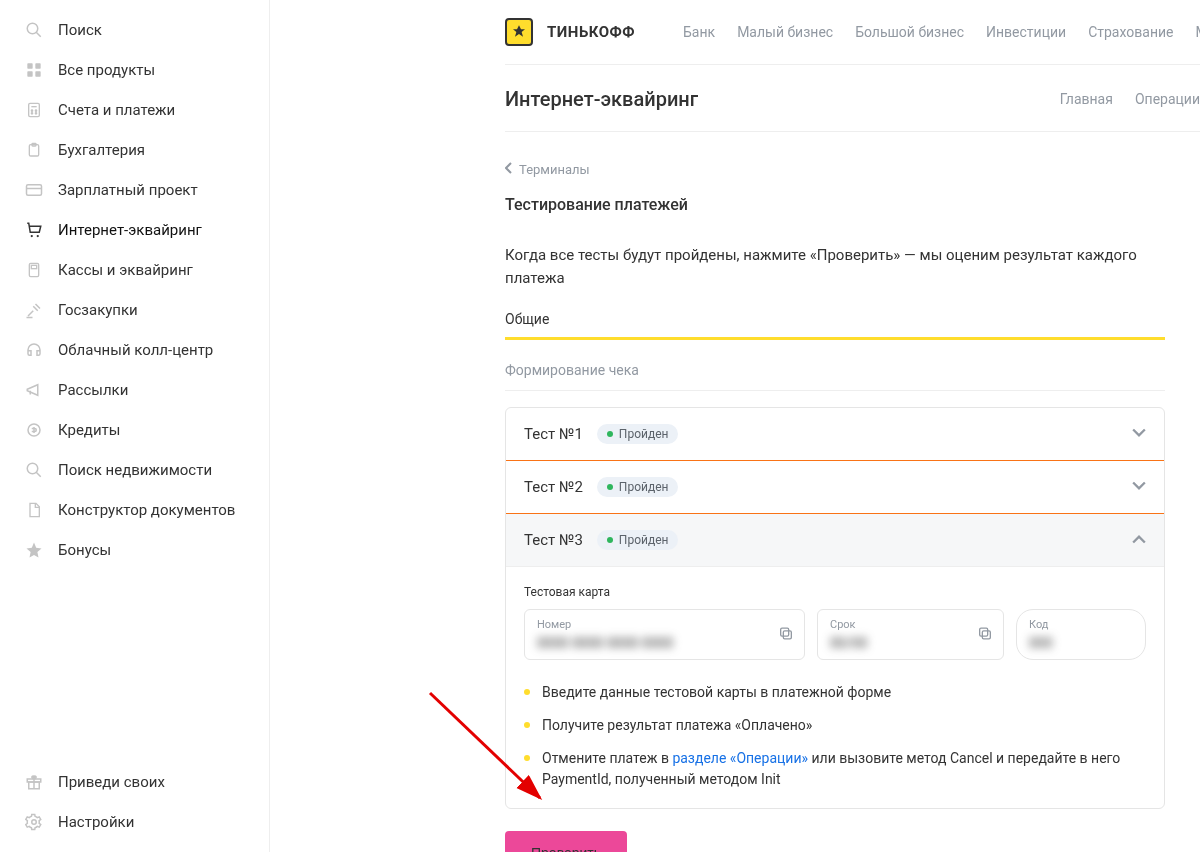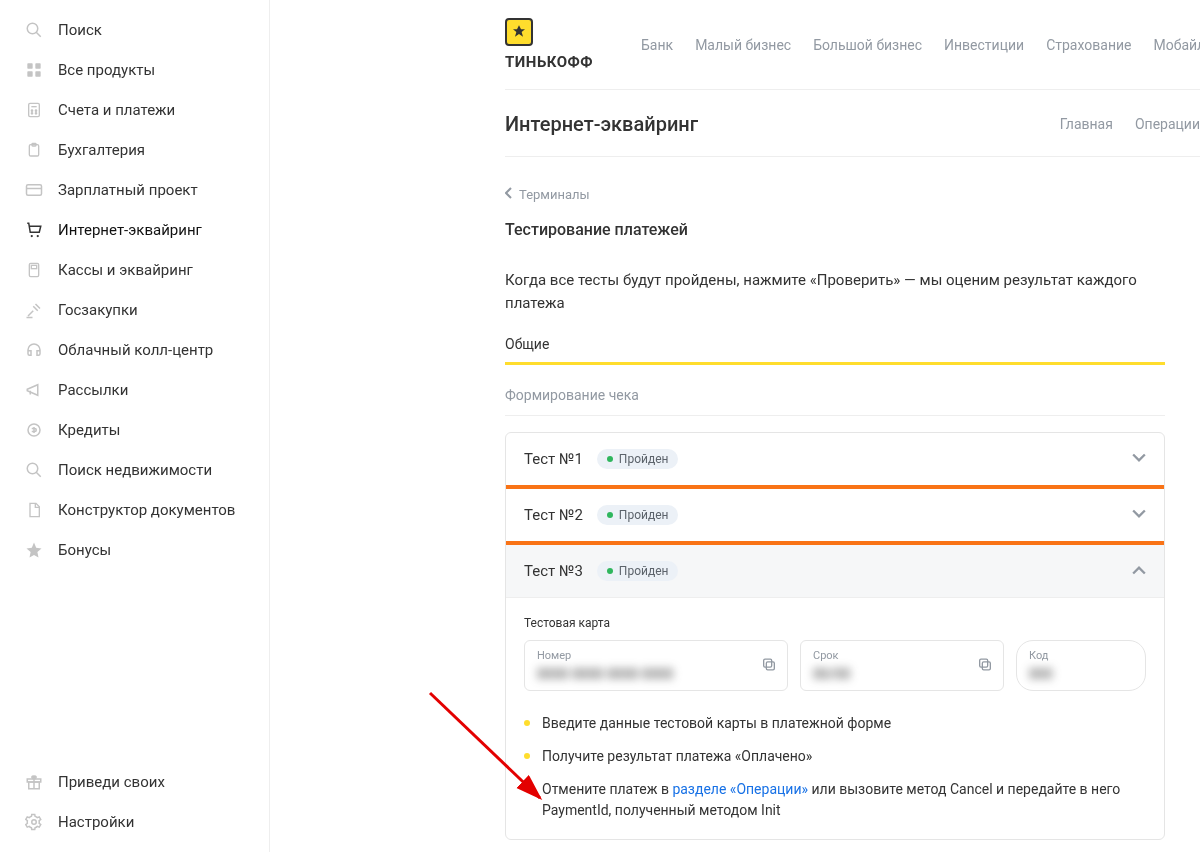--- a/index.html
+++ b/index.html
@@ -11,54 +11,54 @@
   .sidebar-main { flex: 1; }
   .sidebar-bottom { padding-bottom: 10px; }
   .side-item { display: flex; align-items: center; gap: 14px; padding: 10px 24px; cursor: pointer; color: #333; font-size: 15px; }
   .side-item .icon { width: 20px; height: 20px; display: flex; align-items: center; justify-content: center; color: #c4c4c4; flex-shrink: 0; }
   .side-item.active .icon { color: #333; }
   .side-item.active { color: #111; font-weight: 400; }
 
   
   .main { flex: 1; display: flex; flex-direction: column; overflow: hidden; }
   .topbar { display: flex; align-items: center; gap: 24px; padding: 18px 0 18px 0; border-bottom: 1px solid #eee; }
-  .brand { display: flex; align-items: flex-start; gap: 7px; font-weight: 700; font-size: 15px; letter-spacing: .5px; padding-left: 0; flex-direction: column; }
+  .brand { display: flex; align-items: center; gap: 14px; font-weight: 700; font-size: 15px; letter-spacing: .5px; padding-left: 0; }
   .brand .logo { width: 28px; height: 28px; border: 2px solid #333; border-radius: 4px; background: #ffdd2d; display: flex; align-items: center; justify-content: center; }
   .topnav { display: flex; gap: 22px; margin-left: 24px; }
   .topnav a { color: #9299a2; font-size: 14px; text-decoration: none; cursor: pointer; white-space: nowrap; }
   .section-head { display: flex; align-items: center; justify-content: space-between; padding: 22px 0 20px 0; border-bottom: 1px solid #eee; }
   .section-title { font-size: 20px; font-weight: 500; color: #333; }
   .section-nav { display: flex; gap: 22px; }
   .section-nav a { color: #9299a2; font-size: 14px; text-decoration: none; cursor: pointer; }
 
   .content { padding: 30px 0 0 0; max-width: 660px; }
   .back-link { display: flex; align-items: center; gap: 6px; color: #9299a2; font-size: 13px; cursor: pointer; margin-bottom: 18px; }
   .page-title { font-size: 16px; font-weight: 500; margin-bottom: 30px; }
   .page-desc { font-size: 15px; line-height: 1.5; color: #333; margin-bottom: 22px; }
 
   .tabs { display: flex; gap: 23px; border-bottom: 1px solid #eee; margin-bottom: 16px; flex-direction: column; }
   .tab { padding-bottom: 10px; font-size: 14px; color: #9299a2; cursor: pointer; border-bottom: 3px solid transparent; margin-bottom: -1px; }
   .tab.active { color: #333; border-bottom-color: #ffdd2d; }
 
   .tests { border: 1px solid #e5e5e5; border-radius: 6px; overflow: hidden; background: #fff; }
-  .test-row { display: flex; align-items: center; padding: 16px 18px; border-bottom: 4px solid #f97316; cursor: pointer; gap: 14px; }
+  .test-row { display: flex; align-items: center; padding: 16px 18px; border-bottom: 1px solid #f97316; cursor: pointer; gap: 14px; }
   .test-row:last-of-type { border-bottom: none; }
   .test-row.expanded-head { background: #f6f7f8; border-bottom: 1px solid #eee; }
   .test-name { font-size: 15px; }
   .badge { display: inline-flex; align-items: center; gap: 6px; background: #ecf1f7; border-radius: 12px; padding: 3px 10px; font-size: 12px; color: #5c636b; }
   .badge .dot { width: 6px; height: 6px; border-radius: 50%; background: #2fb65d; }
   .chev { margin-left: auto; color: #9299a2; }
 
   .test-body { padding: 18px; border-bottom: 1px solid #eee; }
   .test-body:last-child { border-bottom: none; }
   .sub-label { font-size: 12px; color: #333; margin-bottom: 10px; }
   .card-fields { display: flex; gap: 12px; margin-bottom: 22px; }
   .field { border: 1px solid #e5e5e5; border-radius: 6px; padding: 8px 12px; display: flex; flex-direction: column; gap: 4px; position: relative; background: #fff; }
   .field.num { flex: 1; }
-  .field.exp { width: 204px; }
+  .field.exp { width: 187px; }
   .field.cvc { width: 130px; border-radius: 17px; }
   .field-label { font-size: 11px; color: #9299a2; }
   .field-value { font-size: 14px; color: #333; filter: blur(4px); }
   .copy-btn { position: absolute; right: 10px; top: 50%; transform: translateY(-50%); color: #9299a2; cursor: pointer; }
   .steps { list-style: none; display: flex; flex-direction: column; gap: 12px; }
   .steps li { display: flex; gap: 12px; font-size: 14px; line-height: 1.5; }
   .steps .bullet { width: 6px; height: 6px; border-radius: 50%; background: #ffdd2d; margin-top: 7px; flex-shrink: 0; }
   .steps a { color: #1771e6; text-decoration: none; cursor: pointer; }
 
   .verify-btn { margin-top: 22px; background: #ec4899; border: none; border-radius: 4px; padding: 14px 26px; font-size: 14px; cursor: pointer; color: #333; }

